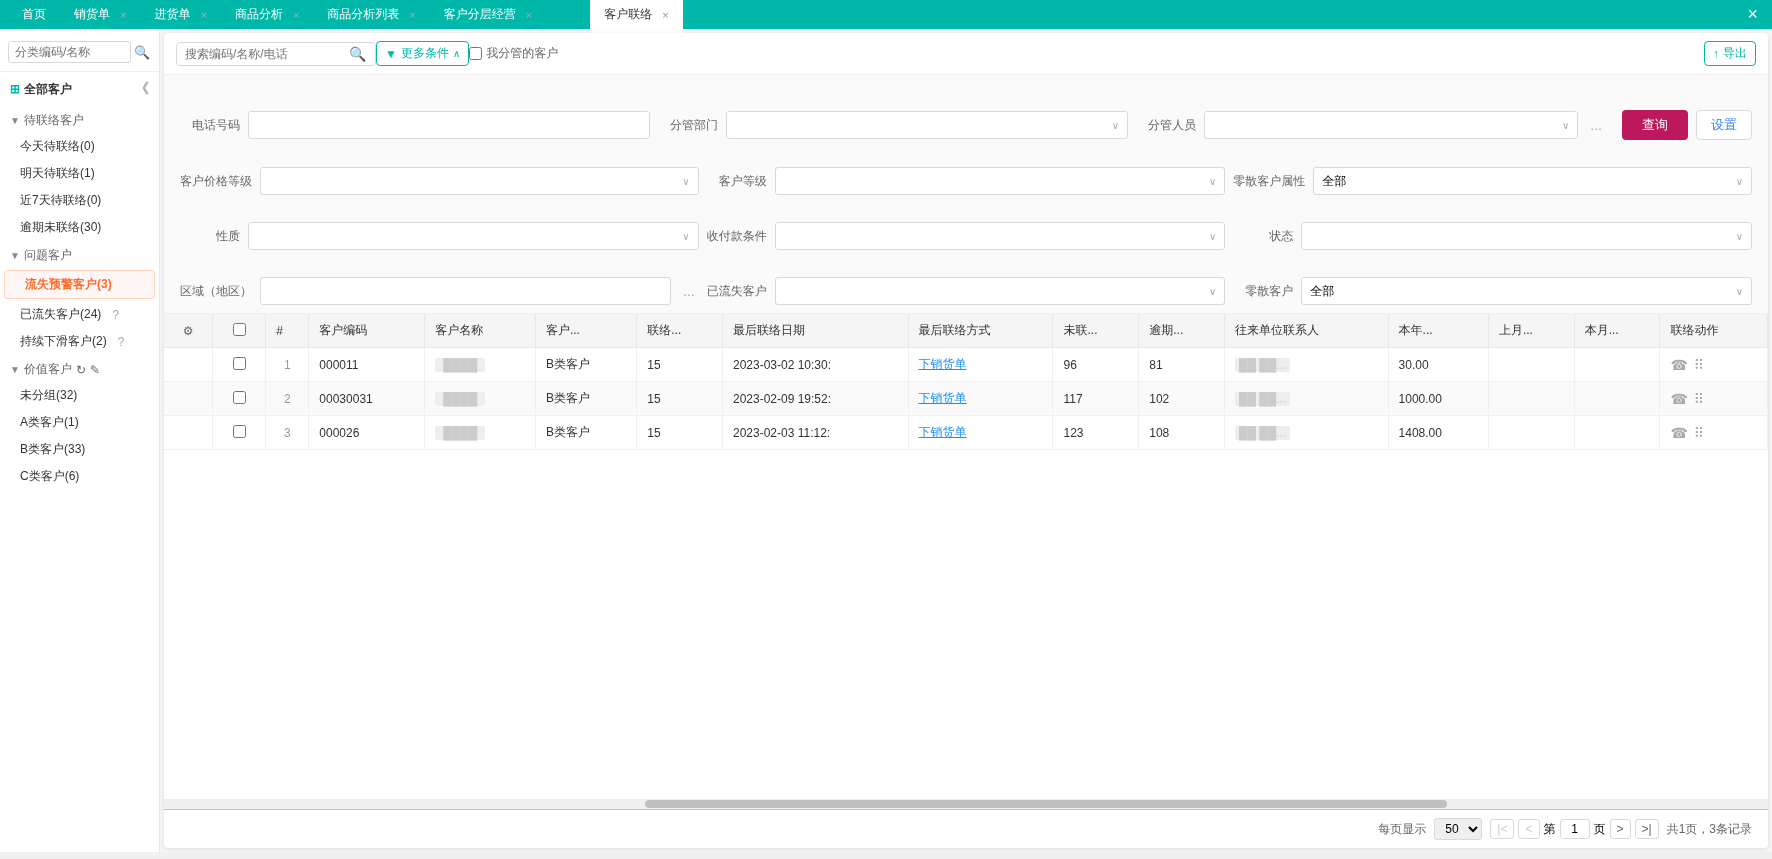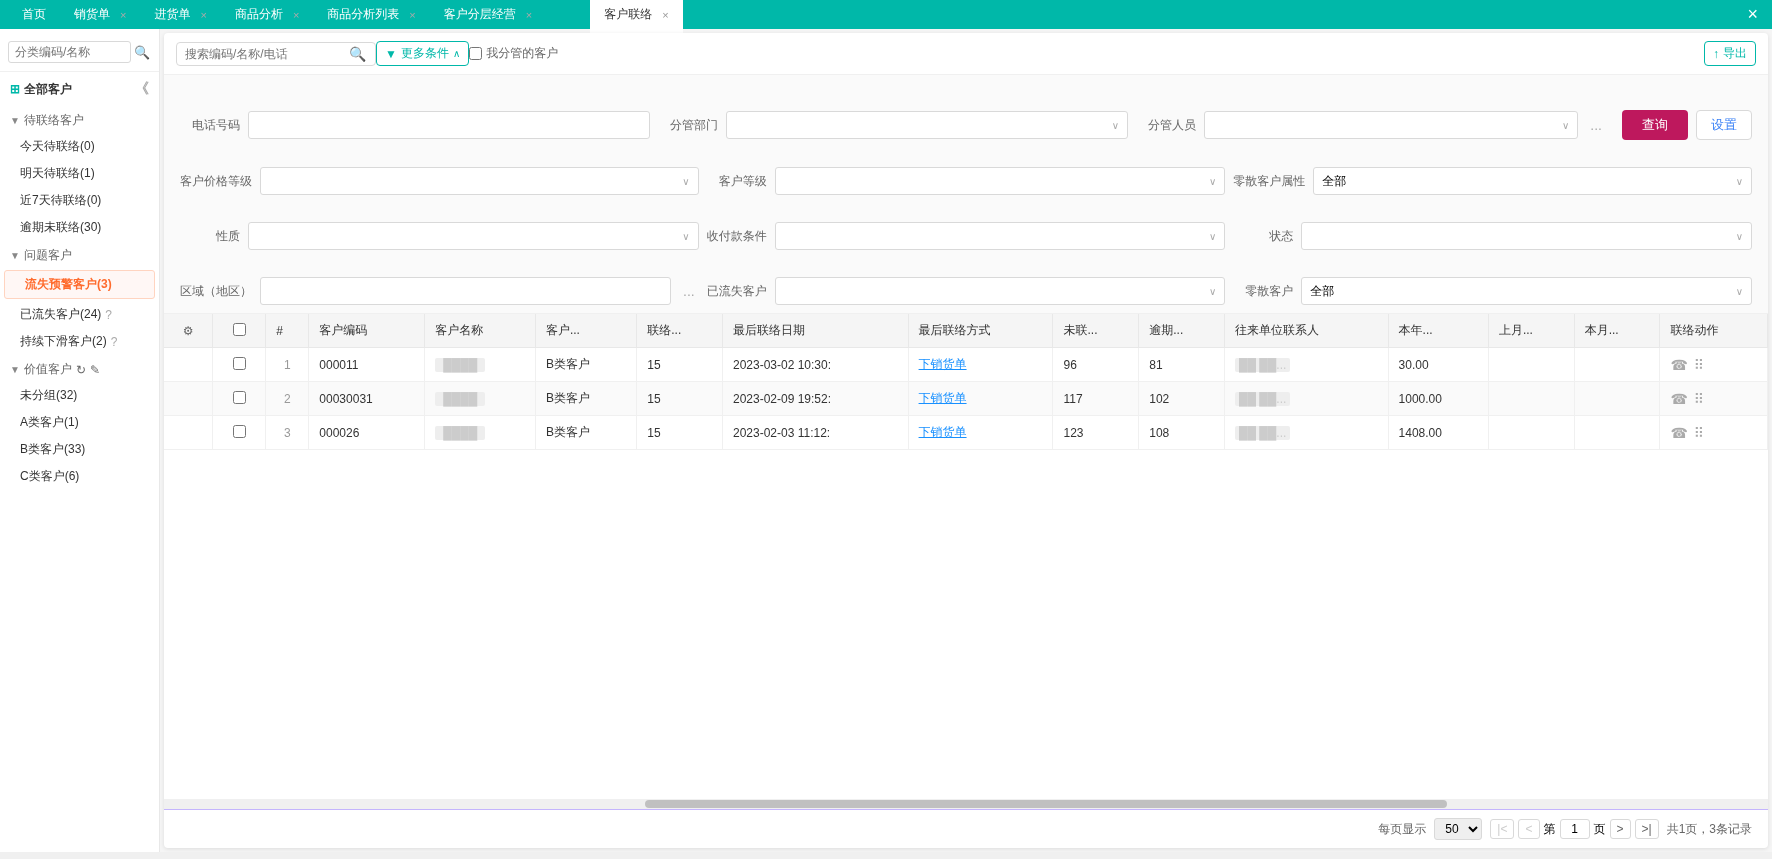--- a/index.html
+++ b/index.html
@@ -126,21 +126,21 @@
       font-size: 11px;
       margin: 0 6px 4px;
       box-shadow: 0 2px 6px rgba(0,0,0,0.1);
     }
     .sidebar-item-with-icons {
       display: flex;
       align-items: center;
       padding: 5px 10px 5px 20px;
       color: #333;
       cursor: pointer;
-      gap: 4px;
+      gap: 11px;
     }
     .sidebar-item-with-icons .icon-btn { color: #aaa; font-size: 12px; }
 
     
     .content-area {
       flex: 1;
       display: flex;
       flex-direction: column;
       overflow: hidden;
       background: #fff;

